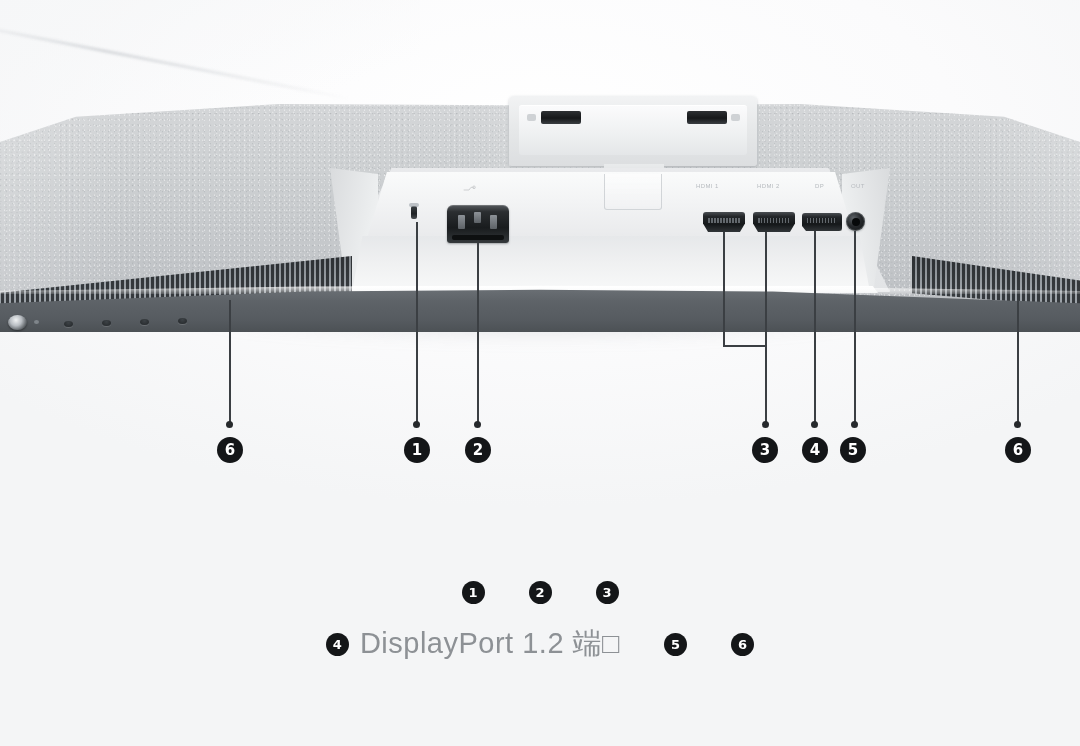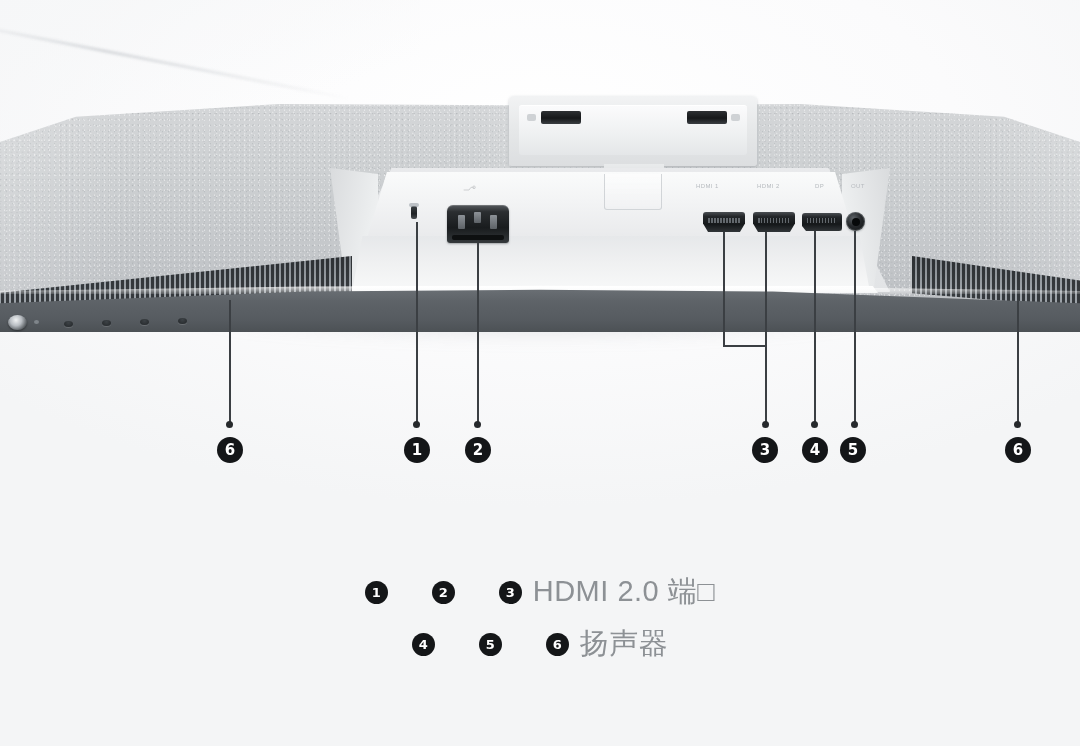--- a/index.html
+++ b/index.html
@@ -487,32 +487,31 @@
 
     <div class="legend-row">
       <div class="legend-item">
         <span class="legend-bullet">1</span>
       </div>
       <div class="legend-item">
         <span class="legend-bullet">2</span>
       </div>
       <div class="legend-item">
         <span class="legend-bullet">3</span>
-        <span class="legend-text">HDMI 2.0 端□</span>
       </div>
     </div>
 
     <div class="legend-row">
       <div class="legend-item">
         <span class="legend-bullet">4</span>
+        <span class="legend-text">DisplayPort 1.2 端□</span>
       </div>
       <div class="legend-item">
         <span class="legend-bullet">5</span>
       </div>
       <div class="legend-item">
         <span class="legend-bullet">6</span>
-        <span class="legend-text">扬声器</span>
       </div>
     </div>
 
   </div>
 
 </div>
 
 </body></html>

